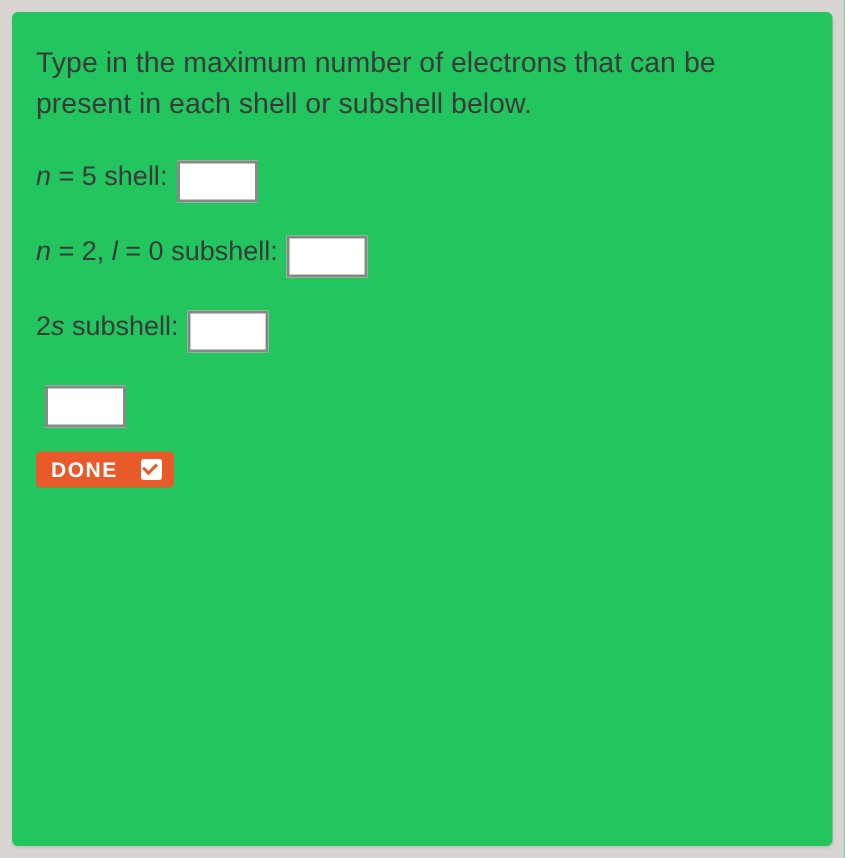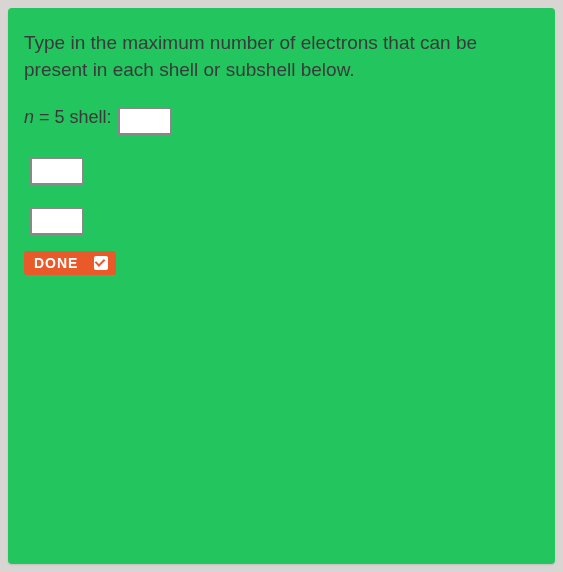--- a/index.html
+++ b/index.html
@@ -84,24 +84,29 @@
 
 <div class="card">
   <p class="instructions">Type in the maximum number of electrons that can be present in each shell or subshell below.</p>
 
   <div class="row">
     <span><span class="var">n</span> = <span>5</span> <span>shell</span>:</span>
     <input class="input-box" type="text" value="" style="">
   </div>
 
 
+  <div class="row">
+    <span><span class="var">n</span> = <span>2</span>, <span class="var">l</span> = <span>0</span> <span>subshell</span>:</span>
+    <input class="input-box" type="text" value="" style="">
+  </div>
 
 
 
   <div class="row">
+    <span>2<span class="var">s</span> <span>subshell</span>:</span>
     <input class="input-box" type="text" value="" style="">
   </div>
 
   <div class="row">
     <input class="input-box" type="text" value="" style="">
   </div>
 
   <div class="done-row">
     <button class="done-btn">
       <span>DONE</span>

